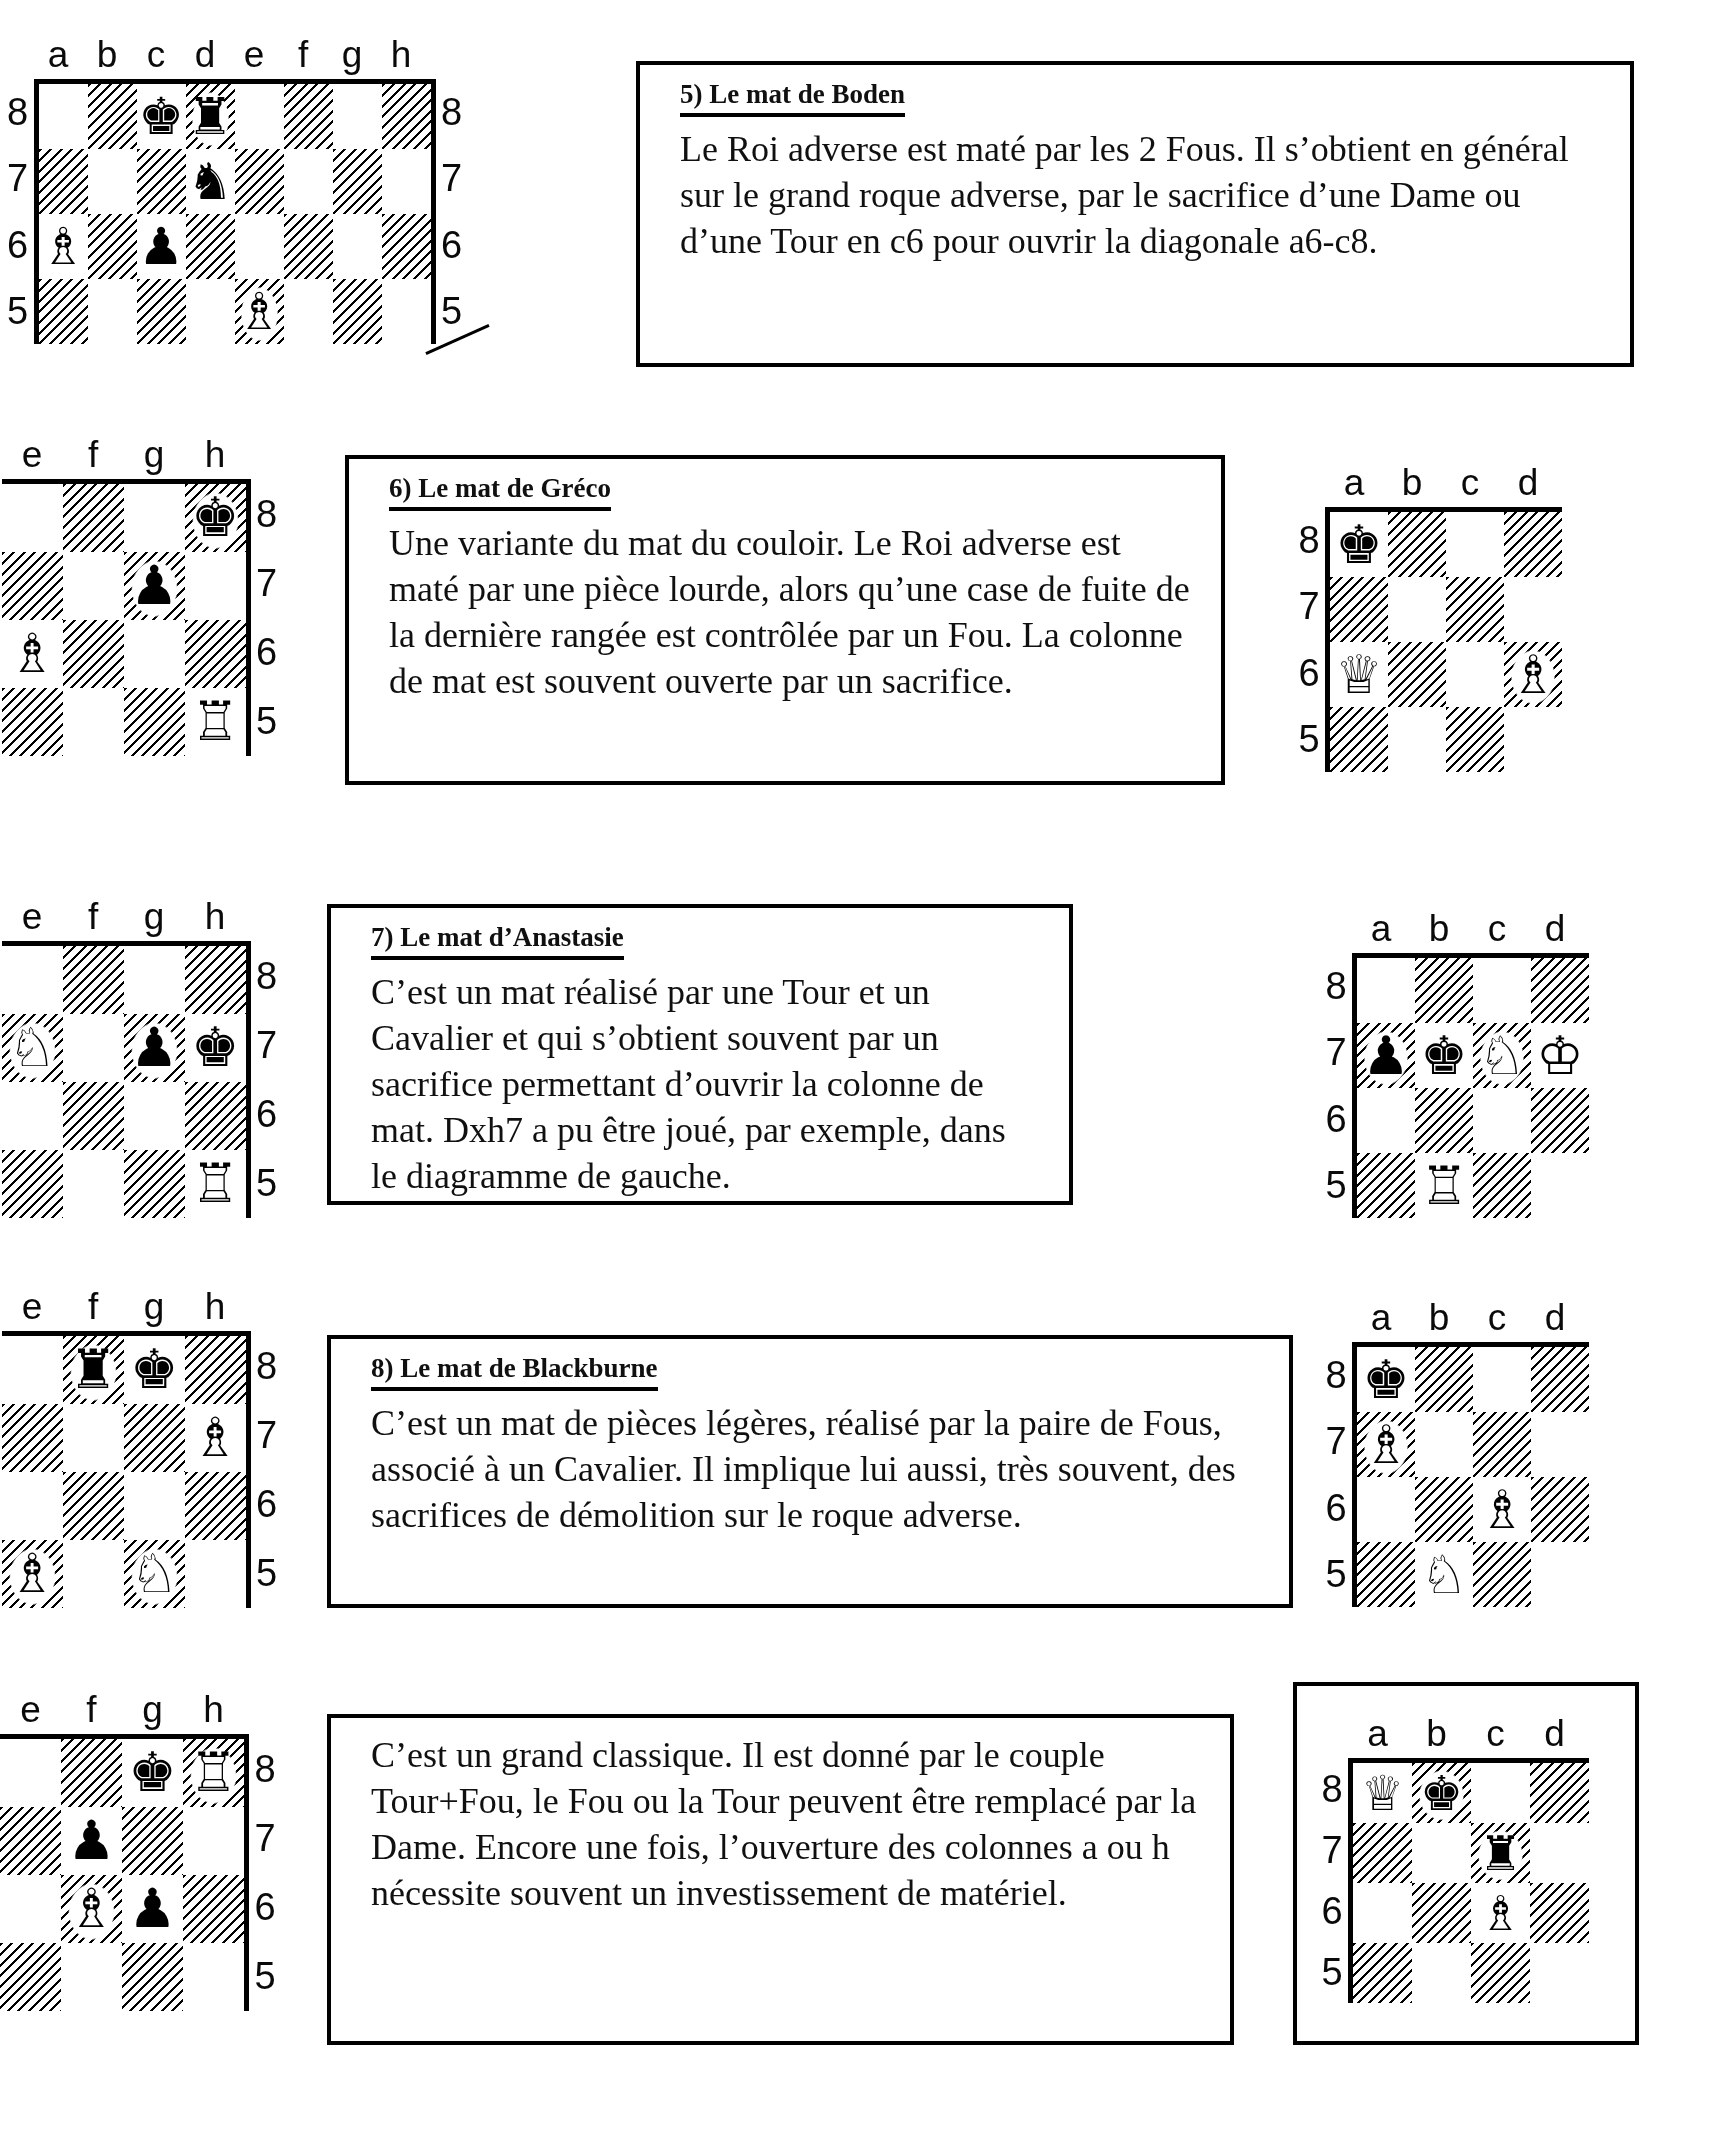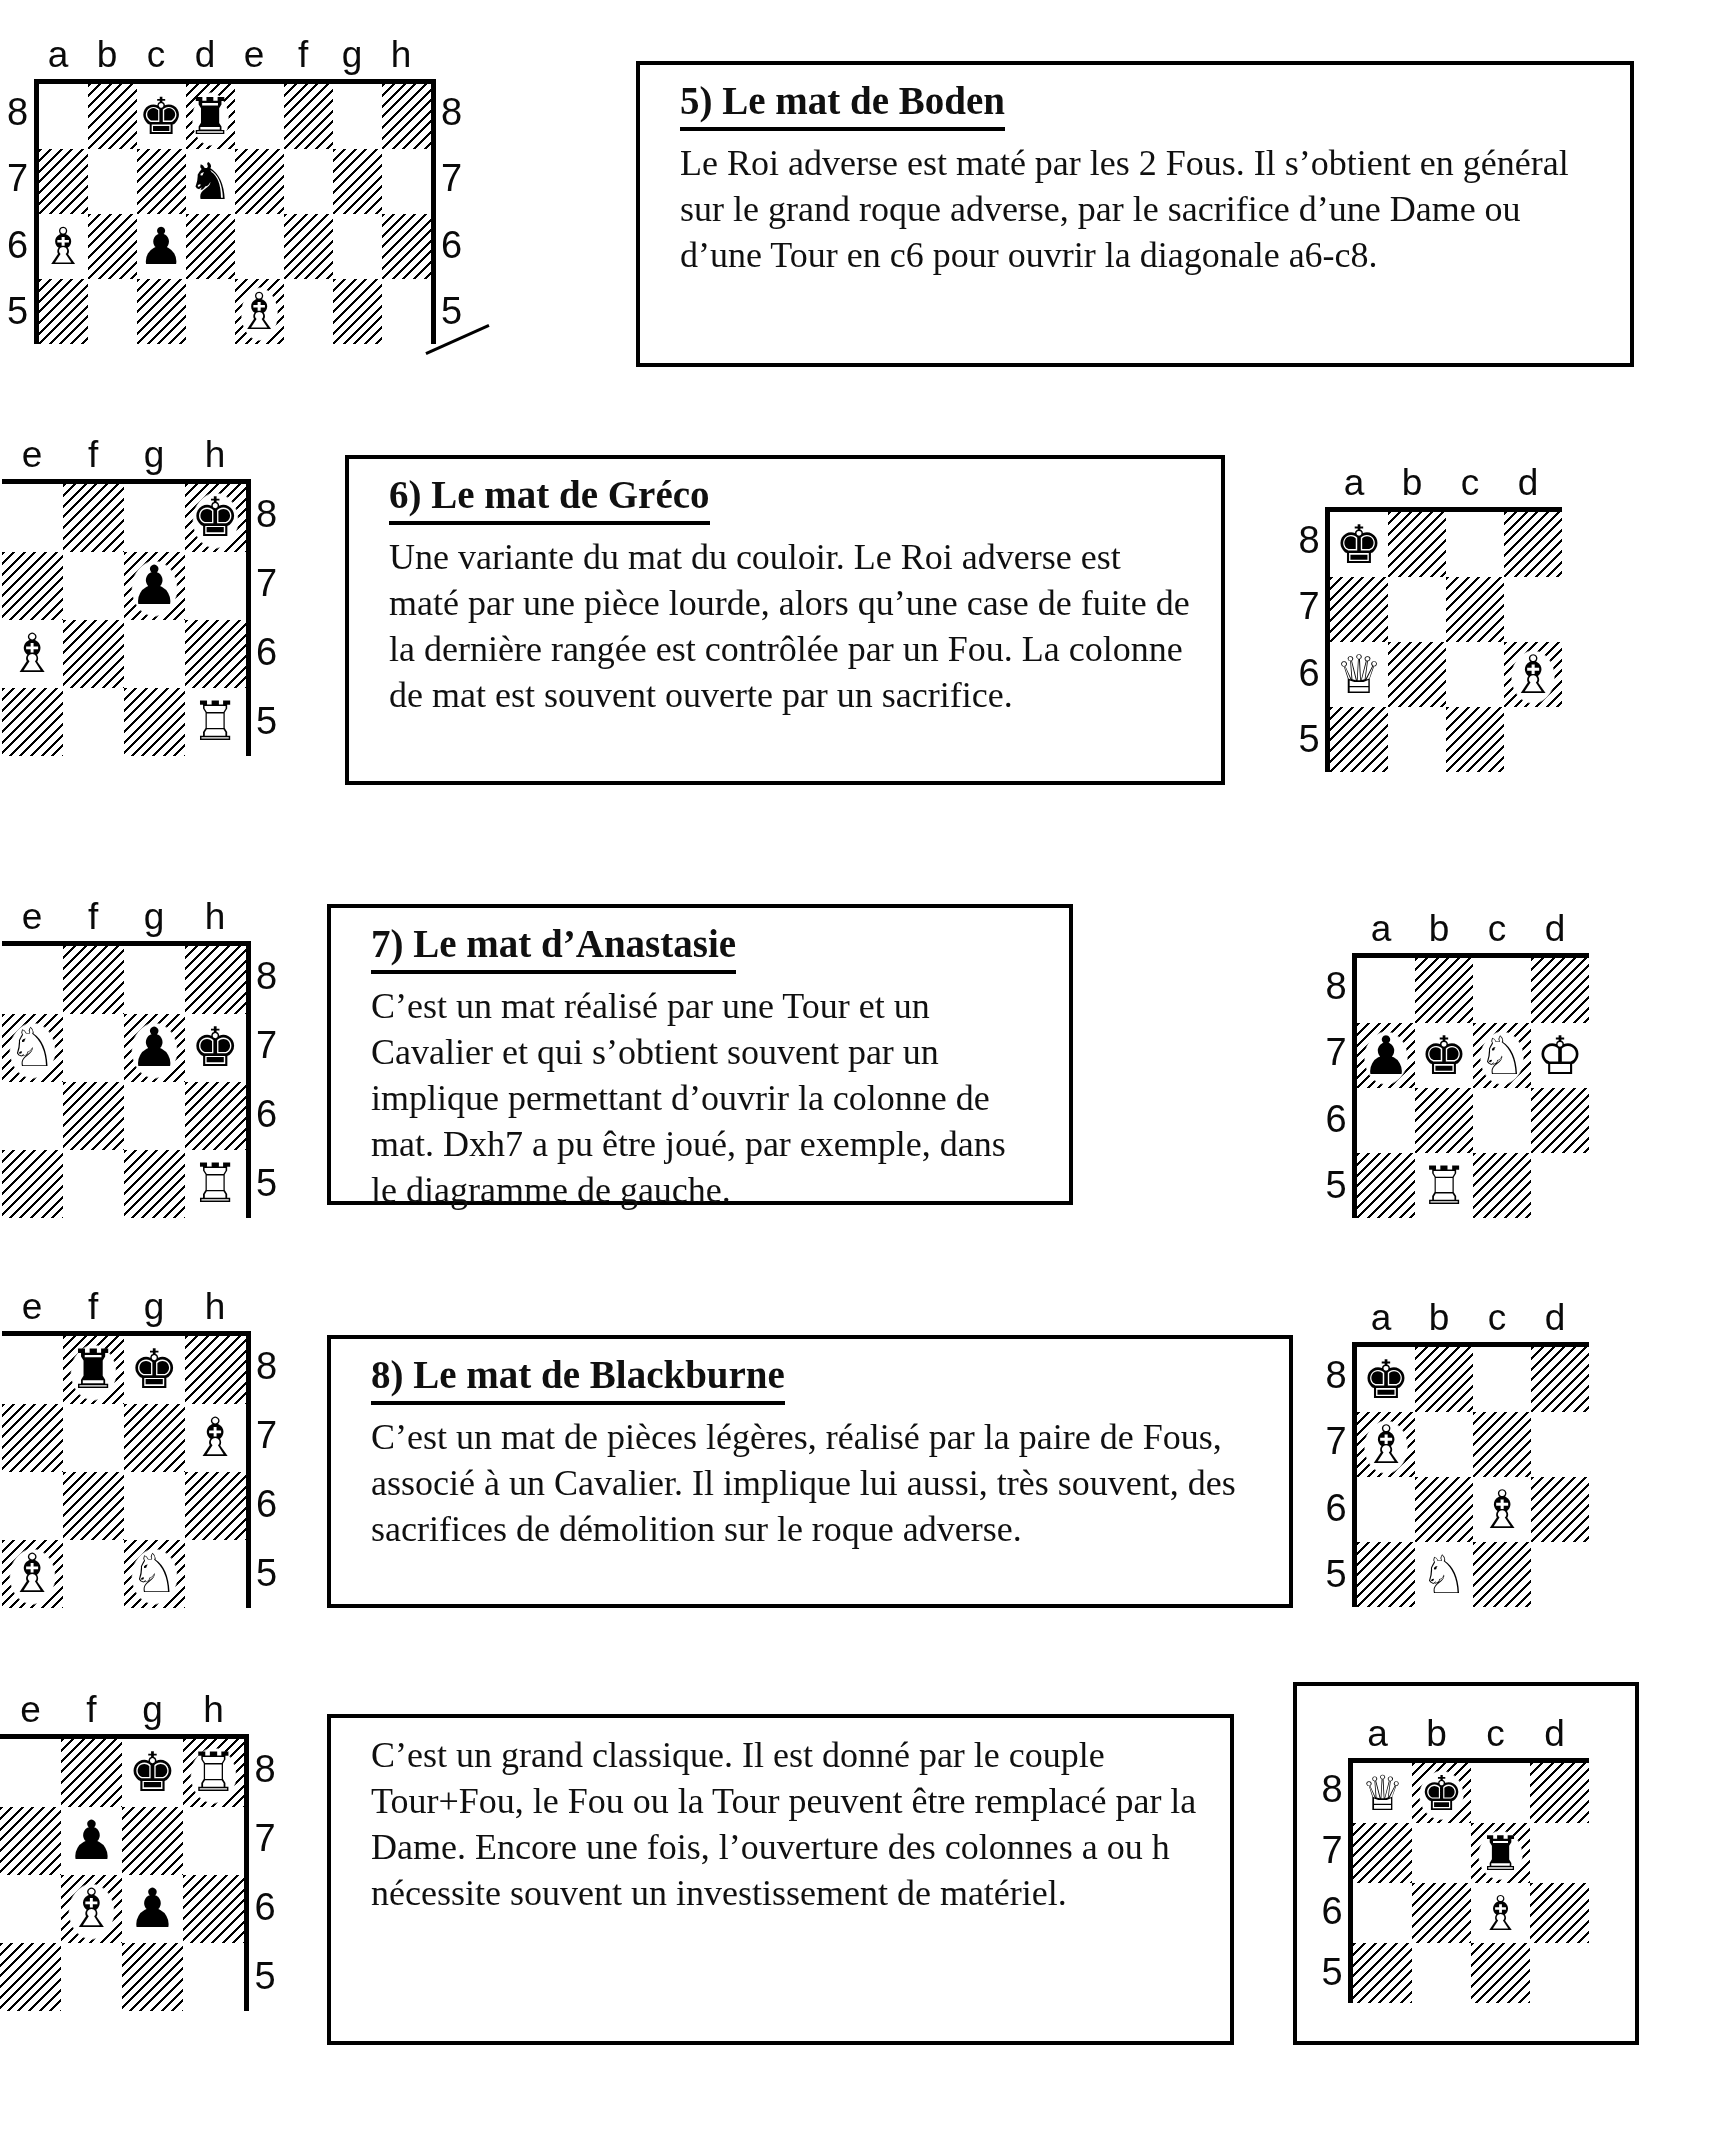--- a/index.html
+++ b/index.html
@@ -14,21 +14,21 @@
   
   .textbox{
     position:absolute;
     box-sizing:border-box;
     border:4px solid #000;
     background:#fff;
     padding:14.4px 30px 12.8px 40px;
   }
   .textbox h2{
     margin:0 0 9.6px 0;
-    font-size:39px;
+    font-size:27px;
     font-weight:bold;
     line-height:1.15;
   }
   .textbox h2 .u{
     display:inline-block;
     border-bottom:4px solid #000;
     padding-bottom:2.4px;
   }
   .textbox p{
     margin:0;
@@ -336,21 +336,21 @@
         <span class="rank-label">8</span>
         <span class="rank-label">7</span>
         <span class="rank-label">6</span>
         <span class="rank-label">5</span>
       </div>
     </div>
   </div>
 
 <div class="textbox" style="left:327px;top:904px;width:746px;height:301px;">
   <h2><span class="u">7) Le mat d’Anastasie</span></h2>
-  <p>C’est un mat réalisé par une Tour et un Cavalier et qui s’obtient souvent par un implique permettant d’ouvrir la colonne de mat. Dxh7 a pu être joué, par exemple, dans le diagramme de gauche.</p>
+  <p>C’est un mat réalisé par une Tour et un Cavalier et qui s’obtient souvent par un sacrifice permettant d’ouvrir la colonne de mat. Dxh7 a pu être joué, par exemple, dans le diagramme de gauche.</p>
 </div>
 
 <div class="diagram sz-c" style="left:1320px;top:912px;">
     <div class="files-row">
       <span class="rank-spacer"></span>
       <span class="file-label">a</span>
       <span class="file-label">b</span>
       <span class="file-label">c</span>
       <span class="file-label">d</span>
     </div>

